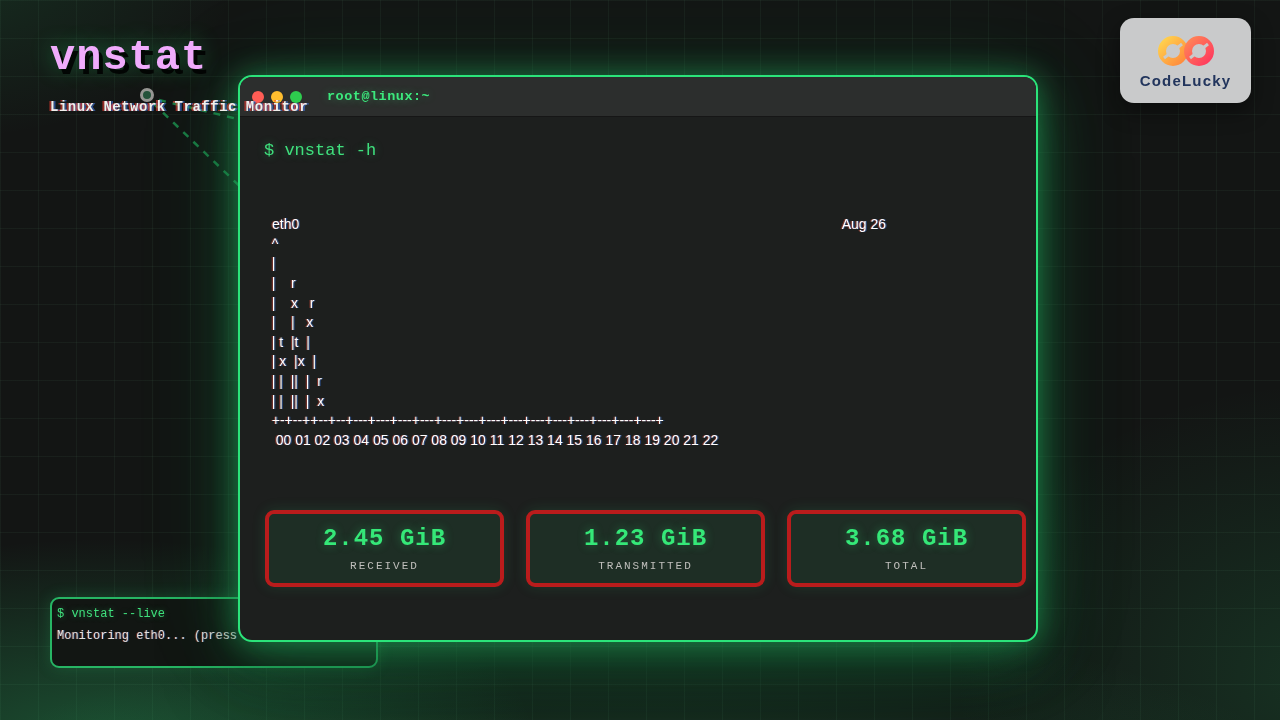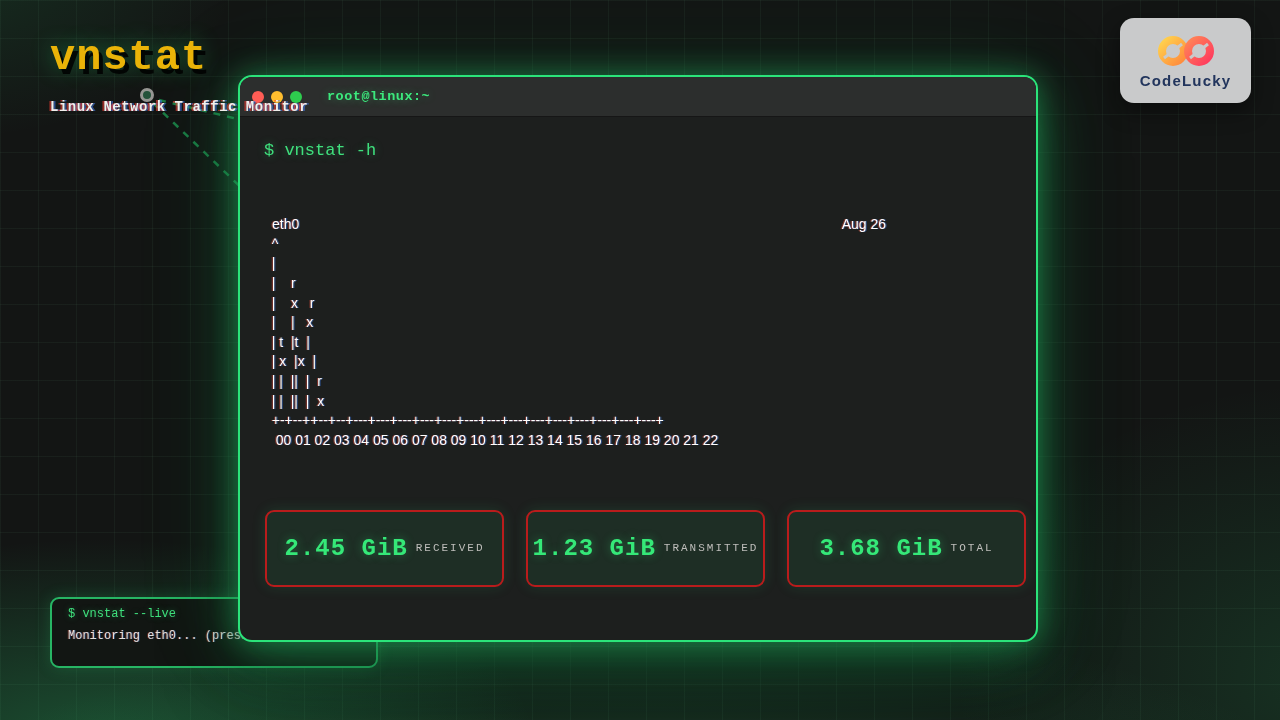--- a/index.html
+++ b/index.html
@@ -21,21 +21,21 @@
   
   .connector { position:absolute; inset:0; z-index:0; }
   .node-dot {
     position:absolute; left:140px; top:88px; width:14px; height:14px;
     border-radius:50%; background:#24523a; border:3px solid #969693; z-index:0;
   }
 
   
   .page-title {
     position:absolute; left:50px; top:34px; z-index:4;
-    font-size:42px; font-weight:bold; letter-spacing:1px; color:#eab308;
+    font-size:42px; font-weight:bold; letter-spacing:1px; color:#f0abfc;
     text-shadow:4px 5px 0 rgba(0,0,0,.85), 0 0 22px rgba(37,229,112,.45);
   }
   .page-subtitle {
     position:absolute; left:50px; top:99px; z-index:4;
     font-size:14px; letter-spacing:.5px; color:#f0efec;
     text-shadow:-2px 0 rgba(255,60,50,.55), 2px 0 rgba(70,130,255,.5);
     font-weight:bold;
   }
 
   
@@ -77,35 +77,35 @@
     font-family:Liberation Sans, sans-serif; font-size:14px; line-height:19.6px;
     color:#ffffff; white-space:pre;
     text-shadow:-1.2px 0 rgba(255,80,60,.40), 1.2px 0 rgba(60,130,255,.40);
   }
   .chart-head { display:flex; justify-content:space-between; width:622px; padding-left:8px; }
   .hourly-table { margin-top:20px; }
 
   
   .cards { display:flex; gap:22px; margin:20px 1px 0 1px; }
   .card {
-    flex:1; height:77px; border:2px solid #b91c1c; border-radius:9px;
+    flex:1; height:77px; border:4px solid #b91c1c; border-radius:9px;
     background:rgba(46,204,113,.09); box-shadow:0 0 14px rgba(46,204,113,.15);
-    display:flex; flex-direction:row; align-items:center; justify-content:center; gap:8px;
+    display:flex; flex-direction:column; align-items:center; justify-content:center; gap:8px;
   }
   .card-value {
     font-size:24px; font-weight:bold; letter-spacing:1px; color:#35e878;
     text-shadow:0 0 10px rgba(53,232,120,.35);
   }
   .card-label { font-size:11px; letter-spacing:2px; color:#c0bfbc; }
 
   
   .live-box {
     position:absolute; left:50px; top:597px; width:328px; height:71px; z-index:1;
     background:#121613; border:2px solid #27b564; border-radius:9px;
-    padding:8px 16px; font-size:12px; line-height:15px;
+    padding:8px 5px; font-size:12px; line-height:15px;
     box-shadow:0 0 16px rgba(43,228,122,.18);
   }
   .live-command { color:#3fe07d; margin-bottom:7px; text-shadow:0 0 6px rgba(63,224,125,.35); }
   .live-line { color:#e3e1dd; white-space:pre; text-shadow:-1px 0 rgba(255,80,60,.35), 1px 0 rgba(60,130,255,.35); }
 </style>
 </head>
 <body>
 
 <svg class="connector" width="1280" height="720">
   <line x1="153" y1="103" x2="252" y2="198" stroke="#1f9d55" stroke-width="2.5" stroke-dasharray="7 7" opacity="0.75"></line>

